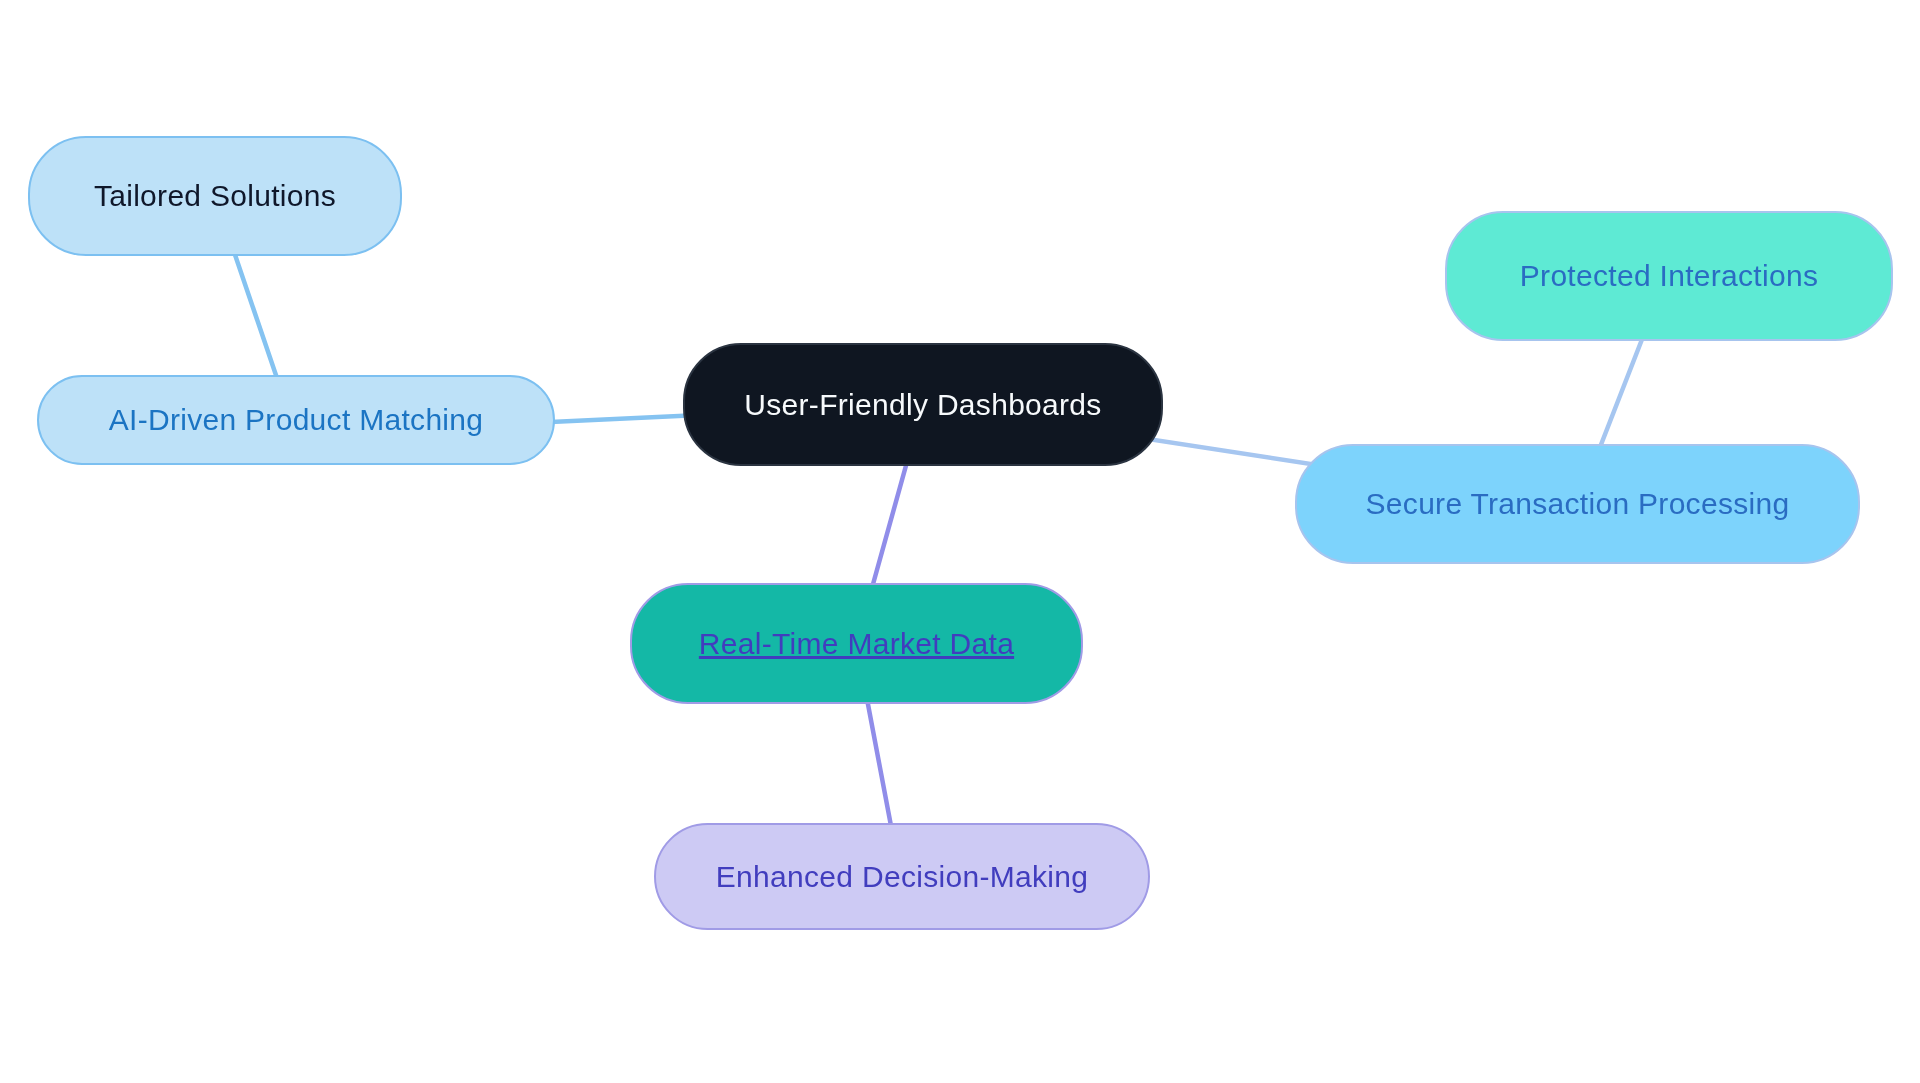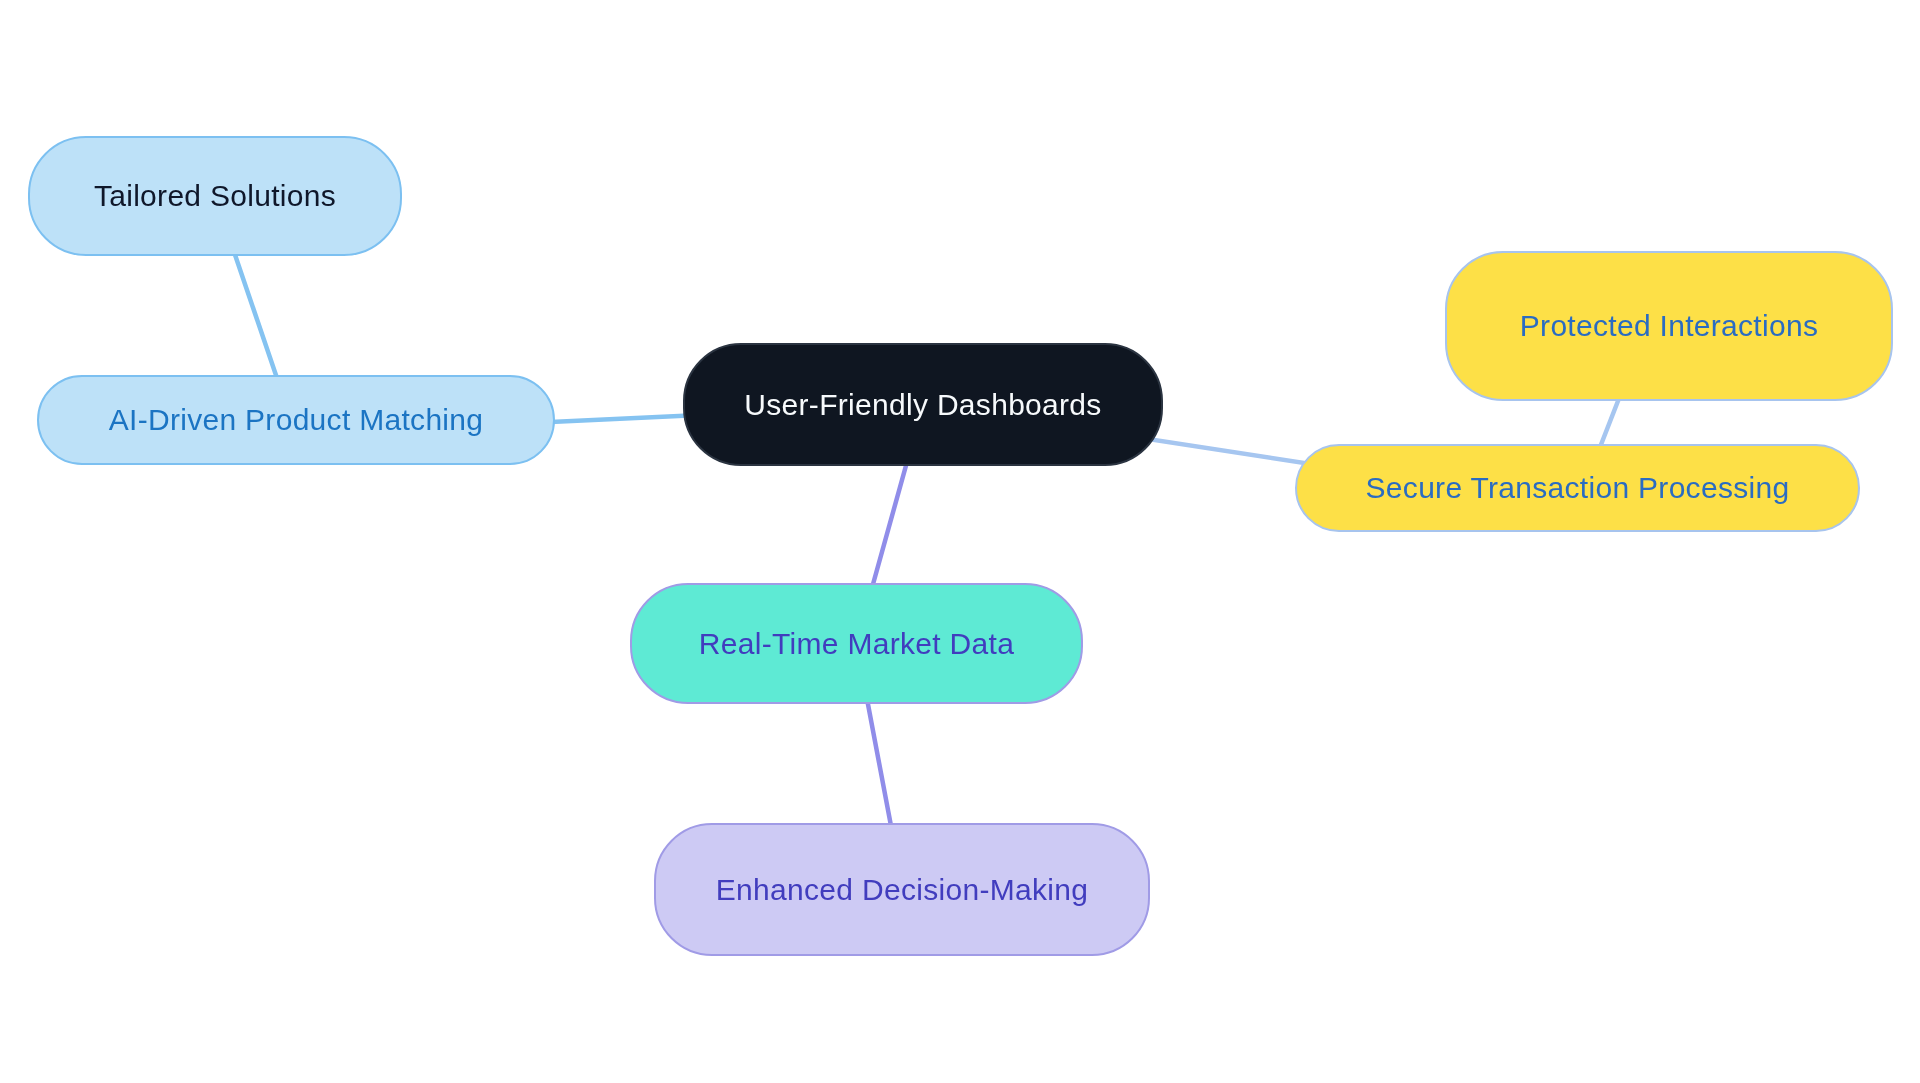--- a/index.html
+++ b/index.html
@@ -57,25 +57,25 @@
 
 <div class="mm-node" style="left: 683px; top: 343px; width: 480px; height: 123px; background: rgb(15, 22, 33); border-color: rgb(43, 52, 65); color: rgb(247, 250, 252);">
       <span class="mm-label">User-Friendly Dashboards</span>
     </div>
     <div class="mm-node" style="left: 37px; top: 375px; width: 518px; height: 90px; background: rgb(189, 225, 248); border-color: rgb(124, 192, 241); color: rgb(27, 116, 195);">
       <span class="mm-label">AI-Driven Product Matching</span>
     </div>
     <div class="mm-node" style="left: 28px; top: 136px; width: 374px; height: 120px; background: rgb(189, 225, 248); border-color: rgb(124, 192, 241); color: #0f172a;">
       <span class="mm-label">Tailored Solutions</span>
     </div>
-    <div class="mm-node" style="left: 1295px; top: 444px; width: 565px; height: 88px; background: #fde047; border-color: rgb(167, 196, 238); color: rgb(42, 108, 194);">
+    <div class="mm-node" style="left: 1295px; top: 444px; width: 565px; height: 120px; background: #7dd3fc; border-color: rgb(167, 196, 238); color: rgb(42, 108, 194);">
       <span class="mm-label">Secure Transaction Processing</span>
     </div>
-    <div class="mm-node" style="left: 1445px; top: 211px; width: 448px; height: 150px; background: #fde047; border-color: rgb(167, 196, 238); color: rgb(42, 108, 194); margin-top: 40px;">
+    <div class="mm-node" style="left: 1445px; top: 211px; width: 448px; height: 130px; background: #5eead4; border-color: rgb(167, 196, 238); color: rgb(42, 108, 194);">
       <span class="mm-label">Protected Interactions</span>
     </div>
-    <div class="mm-node" style="left: 630px; top: 583px; width: 453px; height: 121px; background: #5eead4; border-color: rgb(160, 155, 230); color: rgb(65, 61, 190);">
+    <div class="mm-node" style="left: 630px; top: 583px; width: 453px; height: 121px; background: #14b8a6; border-color: rgb(160, 155, 230); color: rgb(65, 61, 190); text-decoration: underline;">
       <span class="mm-label">Real-Time Market Data</span>
     </div>
-    <div class="mm-node" style="left: 654px; top: 823px; width: 496px; height: 133px; background: rgb(205, 202, 244); border-color: rgb(160, 155, 230); color: rgb(65, 61, 190);">
+    <div class="mm-node" style="left: 654px; top: 823px; width: 496px; height: 107px; background: rgb(205, 202, 244); border-color: rgb(160, 155, 230); color: rgb(65, 61, 190);">
       <span class="mm-label">Enhanced Decision-Making</span>
     </div>
   </div>
 
 </body></html>

